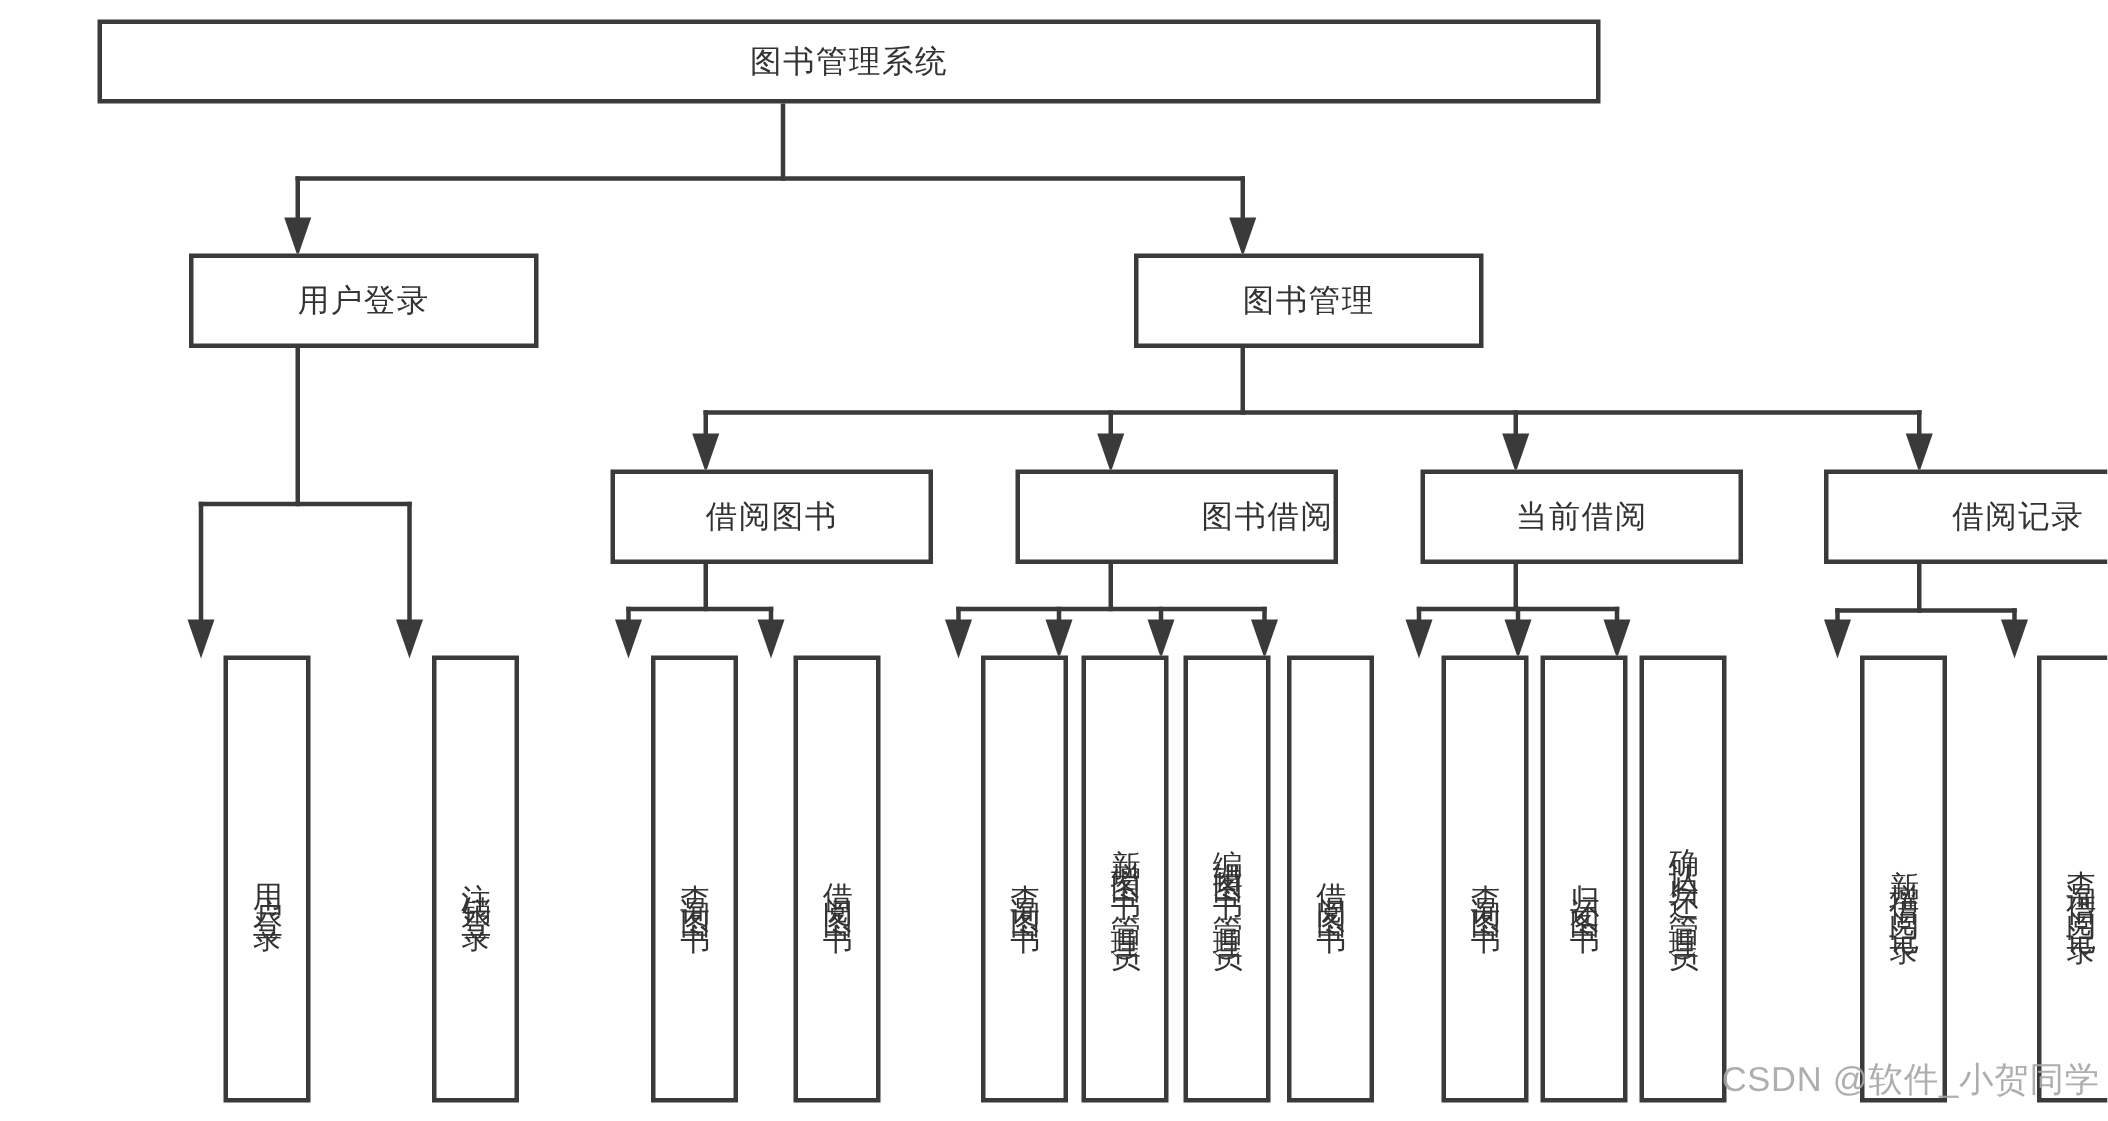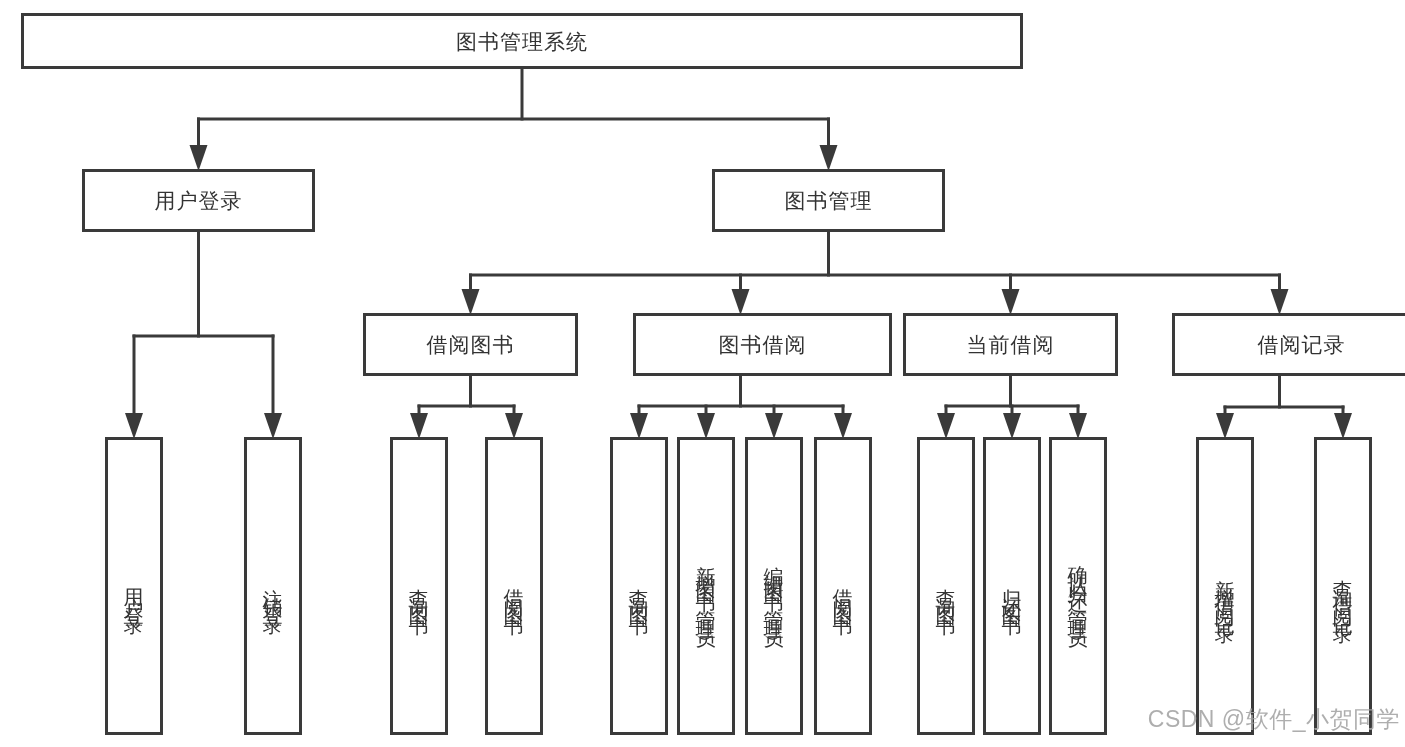--- a/index.html
+++ b/index.html
@@ -20,20 +20,21 @@
   .edge  { stroke: #3a3a3a; stroke-width: 3; stroke-linecap: square; fill: none; }
   .arrow { fill: #3a3a3a; stroke: none; }
   .node {
     position: absolute;
     box-sizing: border-box;
     border: 3px solid #3a3a3a;
     background: #ffffff;
     display: flex;
     align-items: center;
     justify-content: center;
+    margin-left: 44px;
   }
   .node .label {
     color: #333333;
     line-height: 1;
     white-space: nowrap;
   }
   .node.h .label {
     font-size: 21px;
     letter-spacing: 1px;
   }
@@ -118,21 +119,21 @@
     </div>
     <div class="node h" style="left: 82px; top: 169px; width: 233px; height: 63px;">
       <span class="label">用户登录</span>
     </div>
     <div class="node h" style="left: 712px; top: 169px; width: 233px; height: 63px;">
       <span class="label">图书管理</span>
     </div>
     <div class="node h" style="left: 363px; top: 313px; width: 215px; height: 63px;">
       <span class="label">借阅图书</span>
     </div>
-    <div class="node h" style="left: 633px; top: 313px; width: 259px; height: 63px;">
+    <div class="node h" style="left: 633px; top: 313px; width: 215px; height: 63px; justify-content: flex-end;">
       <span class="label">图书借阅</span>
     </div>
     <div class="node h" style="left: 903px; top: 313px; width: 215px; height: 63px; text-align: center;">
       <span class="label">当前借阅</span>
     </div>
     <div class="node h" style="left: 1172px; top: 313px; width: 259px; height: 63px; align-items: center;">
       <span class="label">借阅记录</span>
     </div>
     <div class="node v" style="left: 105px; top: 437px; width: 58px; height: 298px;">
       <span class="label">用户登录</span>

